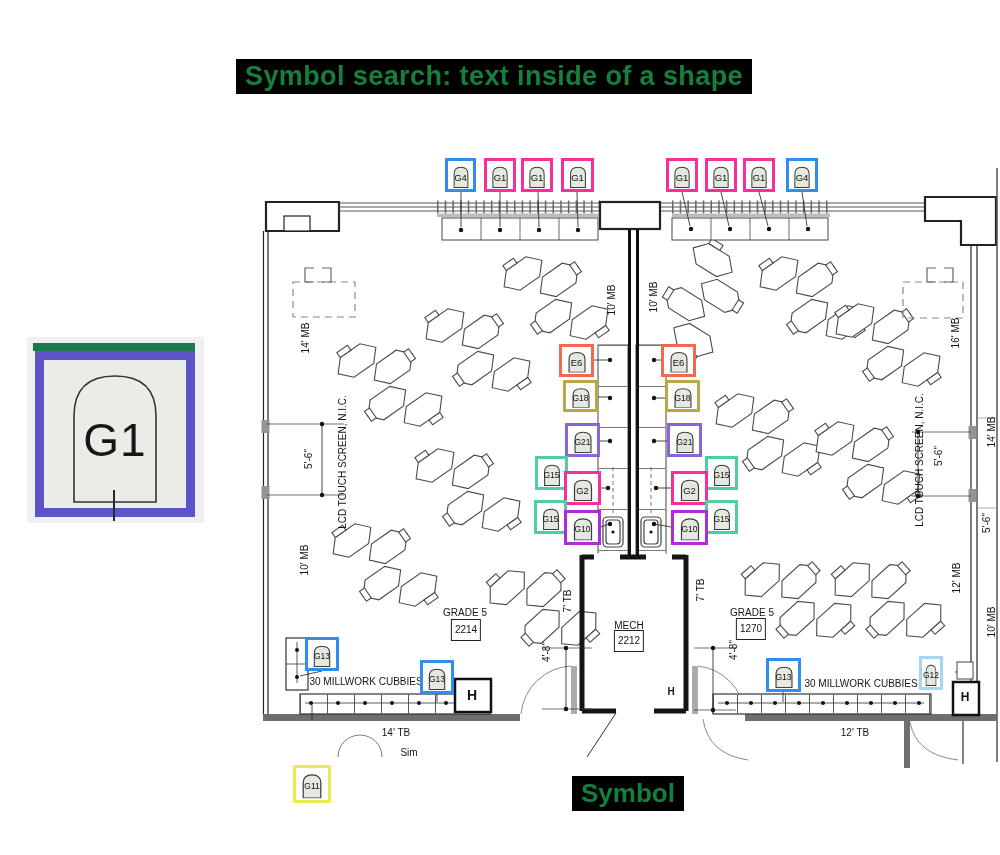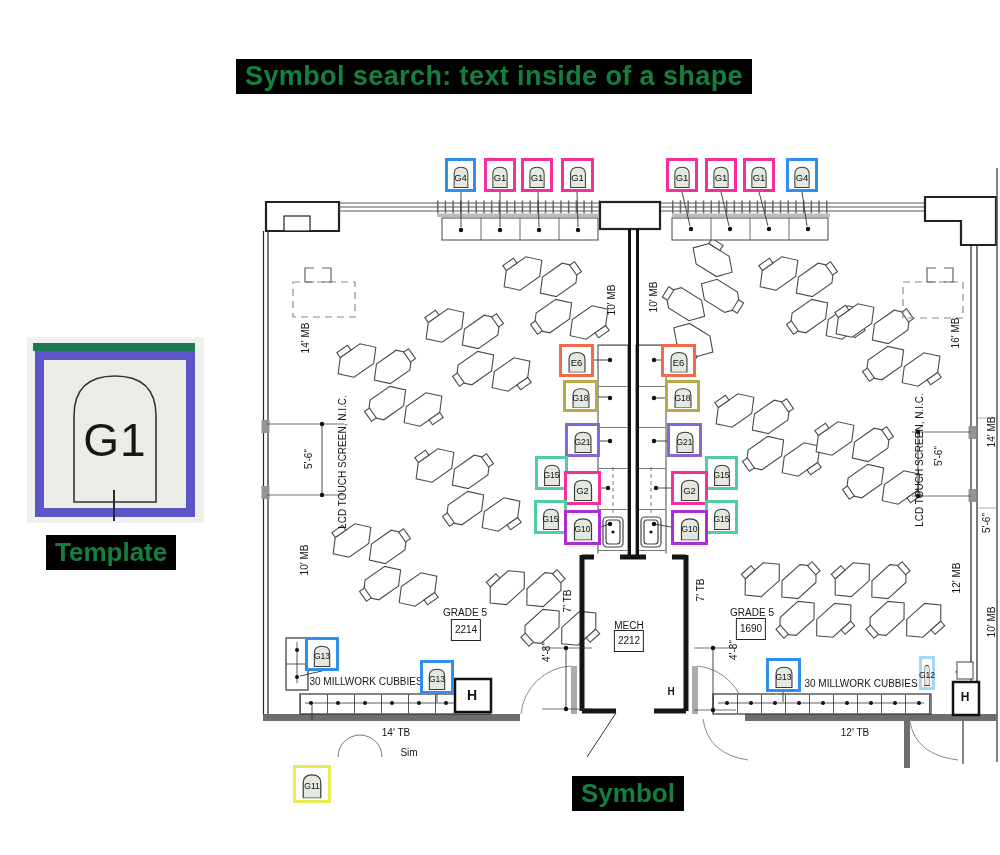--- a/index.html
+++ b/index.html
@@ -36,21 +36,20 @@
 
   <div class="tpl-bg"></div>
   <div class="tpl-bar" style="background: rgb(26, 122, 78);"></div>
   <div class="tpl-box" style="border-color: rgb(91, 85, 200); background: rgb(233, 236, 231);">
     <svg viewBox="0 0 142 148">
       <path d="M30,142 V56 Q30,16 71,16 Q112,16 112,56 V142 Z" fill="none" stroke="#333" stroke-width="1.6"></path>
     </svg>
     <span class="tpl-sym">G1</span>
   </div>
   <div class="tpl-line"></div>
-  <div class="hl cap-template">Template</div>
 
   <div class="hl cap-result">Symbol</div>
 
   <svg class="plan" width="745" height="625" viewBox="255 145 745 625">
     <defs>
       <g id="cluster" fill="#fff" stroke="#4a4a4a" stroke-width="1.1">
         <path transform="translate(-13,-39)" d="M-23,0 L-12,-12 H12 L23,0 L12,12 H-12 Z"></path>
         <path transform="translate(13,-13)" d="M-23,0 L-12,-12 H12 L23,0 L12,12 H-12 Z"></path>
         <path transform="translate(-13,13)" d="M-23,0 L-12,-12 H12 L23,0 L12,12 H-12 Z"></path>
         <path transform="translate(13,39)" d="M-23,0 L-12,-12 H12 L23,0 L12,12 H-12 Z"></path>
@@ -383,21 +382,21 @@
         <path d="M4.5,25.5 V11 Q4.5,3.5 13,3.5 Q21.5,3.5 21.5,11 V25.5 Z" fill="#e4e9e0" stroke="#3c3c3c" stroke-width="1.2"></path>
       </svg>
       <span style="font-size:8.5px">G11</span>
     </div>
     <div class="det" style="left: 766px; top: 658px; width: 35px; height: 34px; border-color: rgb(47, 143, 239);">
       <svg viewBox="0 0 26 26" preserveAspectRatio="none">
         <path d="M4.5,25.5 V11 Q4.5,3.5 13,3.5 Q21.5,3.5 21.5,11 V25.5 Z" fill="#e4e9e0" stroke="#3c3c3c" stroke-width="1.2"></path>
       </svg>
       <span style="font-size:8.5px">G13</span>
     </div>
-    <div class="det" style="left: 919px; top: 656px; width: 16px; height: 34px; border-color: rgb(165, 215, 242);">
+    <div class="det" style="left: 919px; top: 656px; width: 24px; height: 34px; border-color: rgb(165, 215, 242);">
       <svg viewBox="0 0 26 26" preserveAspectRatio="none">
         <path d="M4.5,25.5 V11 Q4.5,3.5 13,3.5 Q21.5,3.5 21.5,11 V25.5 Z" fill="#e4e9e0" stroke="#3c3c3c" stroke-width="1.2"></path>
       </svg>
       <span style="font-size:8.5px">G12</span>
     </div>
     <div class="plabel rot" style="left: 305px; top: 338px;">14' MB</div>
     <div class="plabel rot" style="left: 308px; top: 459px;">5'-6"</div>
     <div class="plabel rot" style="left: 342px; top: 462px;">LCD TOUCH SCREEN, N.I.C.</div>
     <div class="plabel rot" style="left: 304px; top: 560px;">10' MB</div>
     <div class="plabel rot" style="left: 611px; top: 300px;">10' MB</div>
@@ -409,21 +408,21 @@
     <div class="plabel rot" style="left: 991px; top: 432px;">14' MB</div>
     <div class="plabel rot" style="left: 986px; top: 523px;">5'-6"</div>
     <div class="plabel rot" style="left: 991px; top: 622px;">10' MB</div>
     <div class="plabel rot" style="left: 567px; top: 601px;">7' TB</div>
     <div class="plabel rot" style="left: 700px; top: 590px;">7' TB</div>
     <div class="plabel rot" style="left: 546px; top: 652px;">4'-8"</div>
     <div class="plabel rot" style="left: 733px; top: 650px;">4'-8"</div>
     <div class="plabel" style="left: 465px; top: 612px;">GRADE 5</div>
     <div class="plabel boxed" style="left: 466px; top: 630px;">2214</div>
     <div class="plabel" style="left: 752px; top: 612px;">GRADE 5</div>
-    <div class="plabel boxed" style="left: 751px; top: 629px;">1690</div>
+    <div class="plabel boxed" style="left: 751px; top: 629px;">1270</div>
     <div class="plabel" style="left: 629px; top: 625px;">MECH</div>
     <div class="plabel boxed" style="left: 629px; top: 641px;">2212</div>
     <div class="plabel" style="left: 366px; top: 681px;">30 MILLWORK CUBBIES</div>
     <div class="plabel" style="left: 861px; top: 683px;">30 MILLWORK CUBBIES</div>
     <div class="plabel" style="left: 396px; top: 732px;">14' TB</div>
     <div class="plabel" style="left: 855px; top: 732px;">12' TB</div>
     <div class="plabel" style="left: 409px; top: 752px;">Sim</div>
     <div class="plabel bold" style="left: 472px; top: 695px; font-size: 14px;">H</div>
     <div class="plabel bold" style="left: 671px; top: 691px; font-size: 10px;">H</div>
     <div class="plabel bold" style="left: 965px; top: 697px; font-size: 12px;">H</div>

